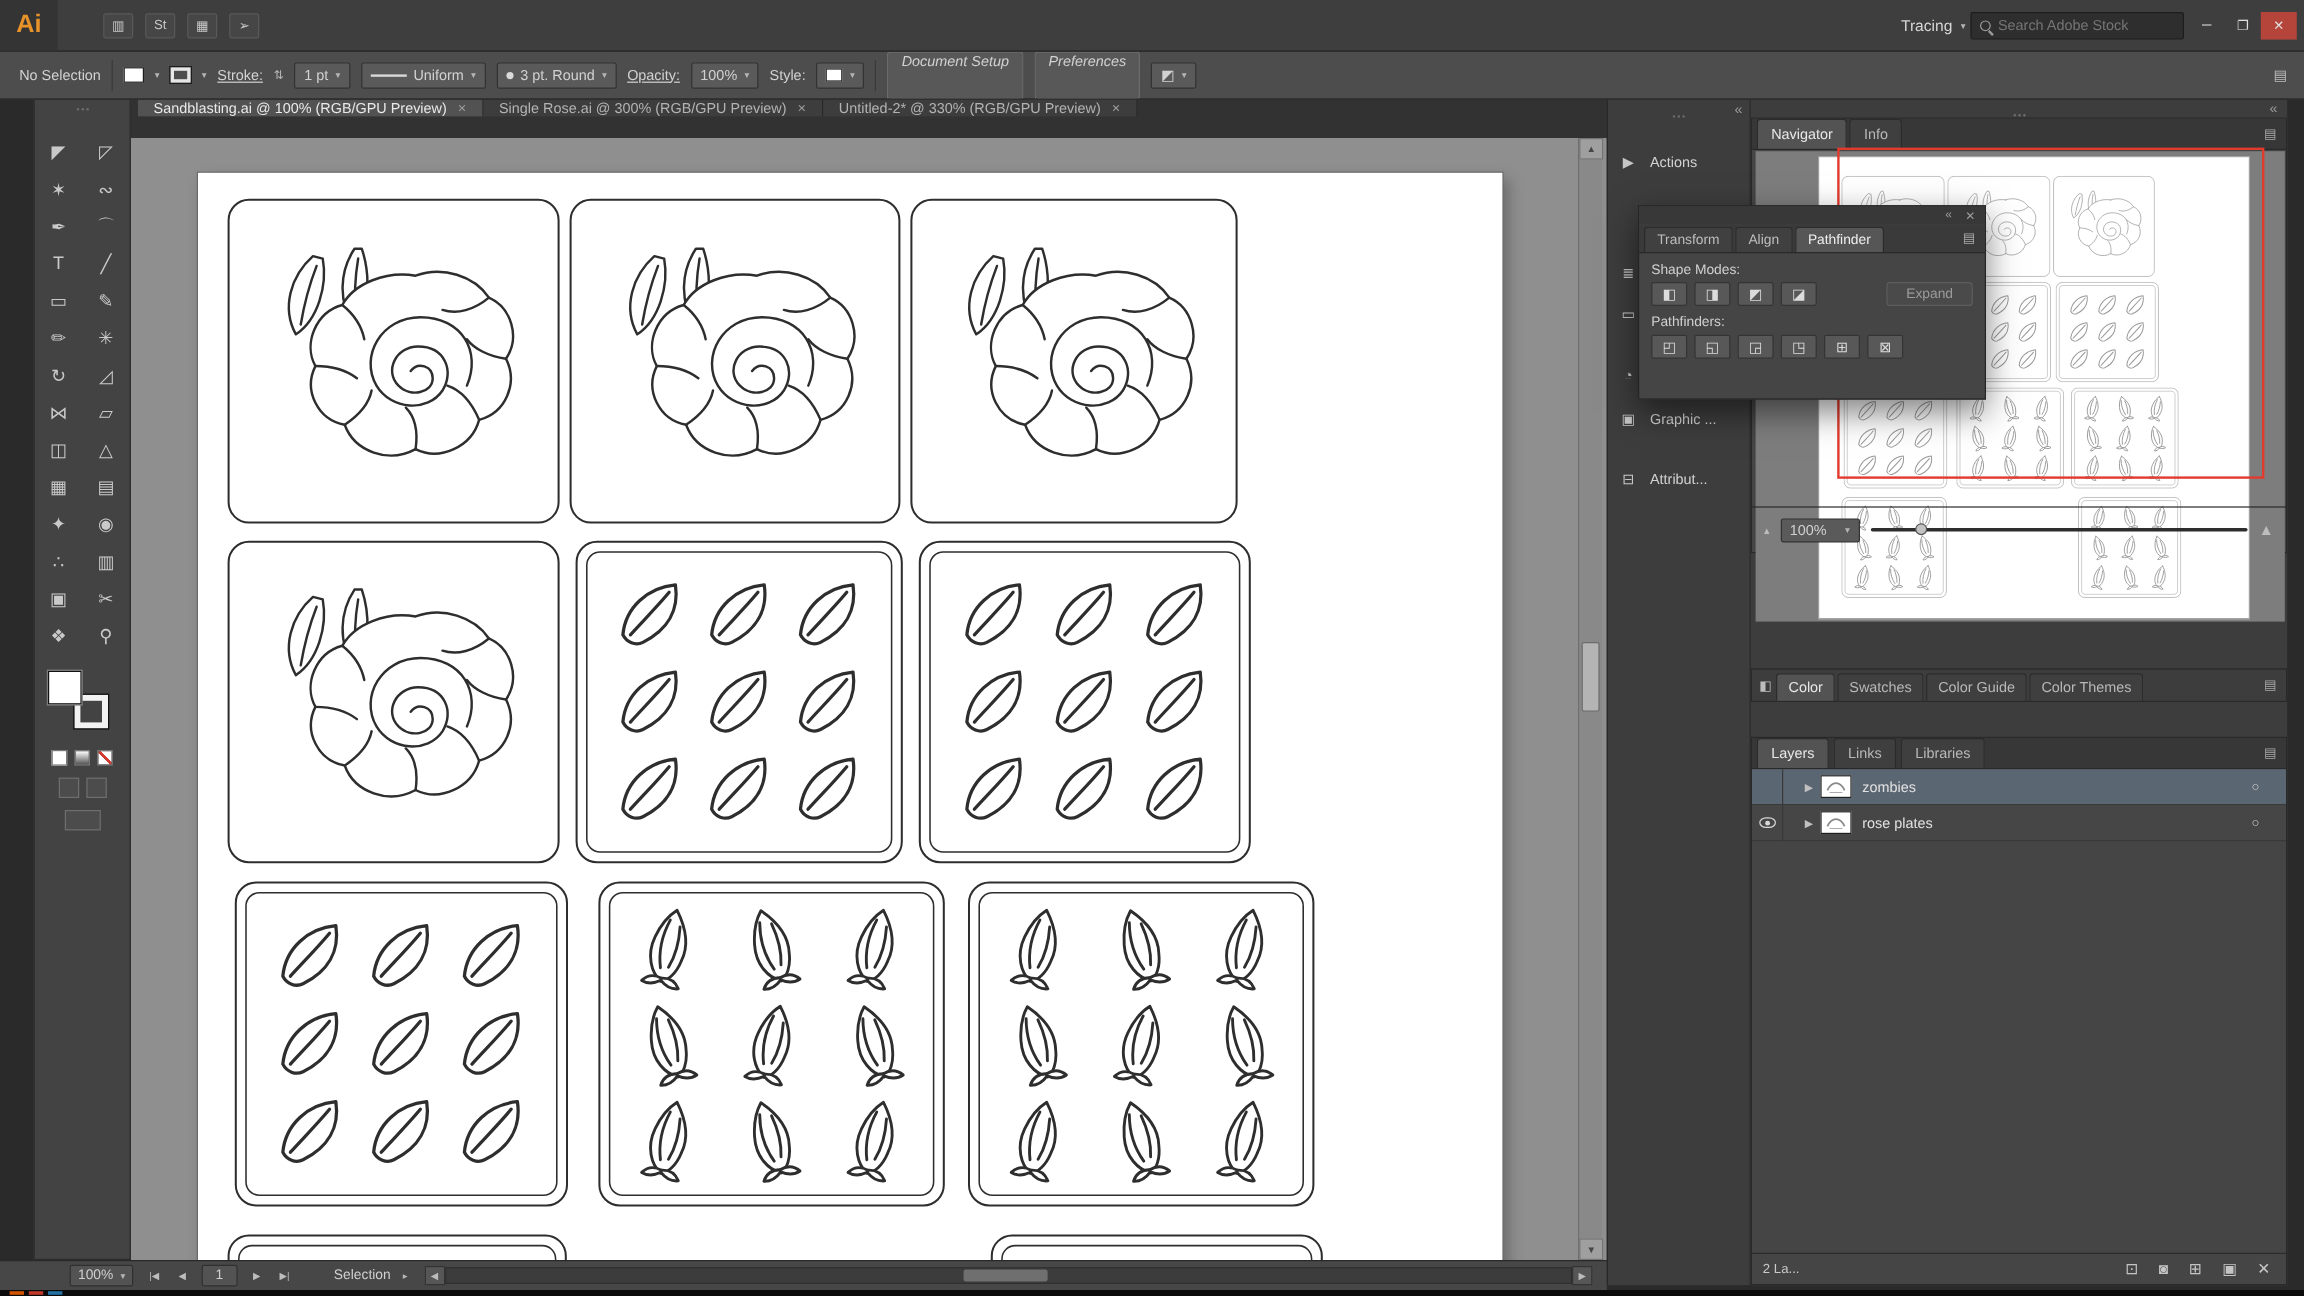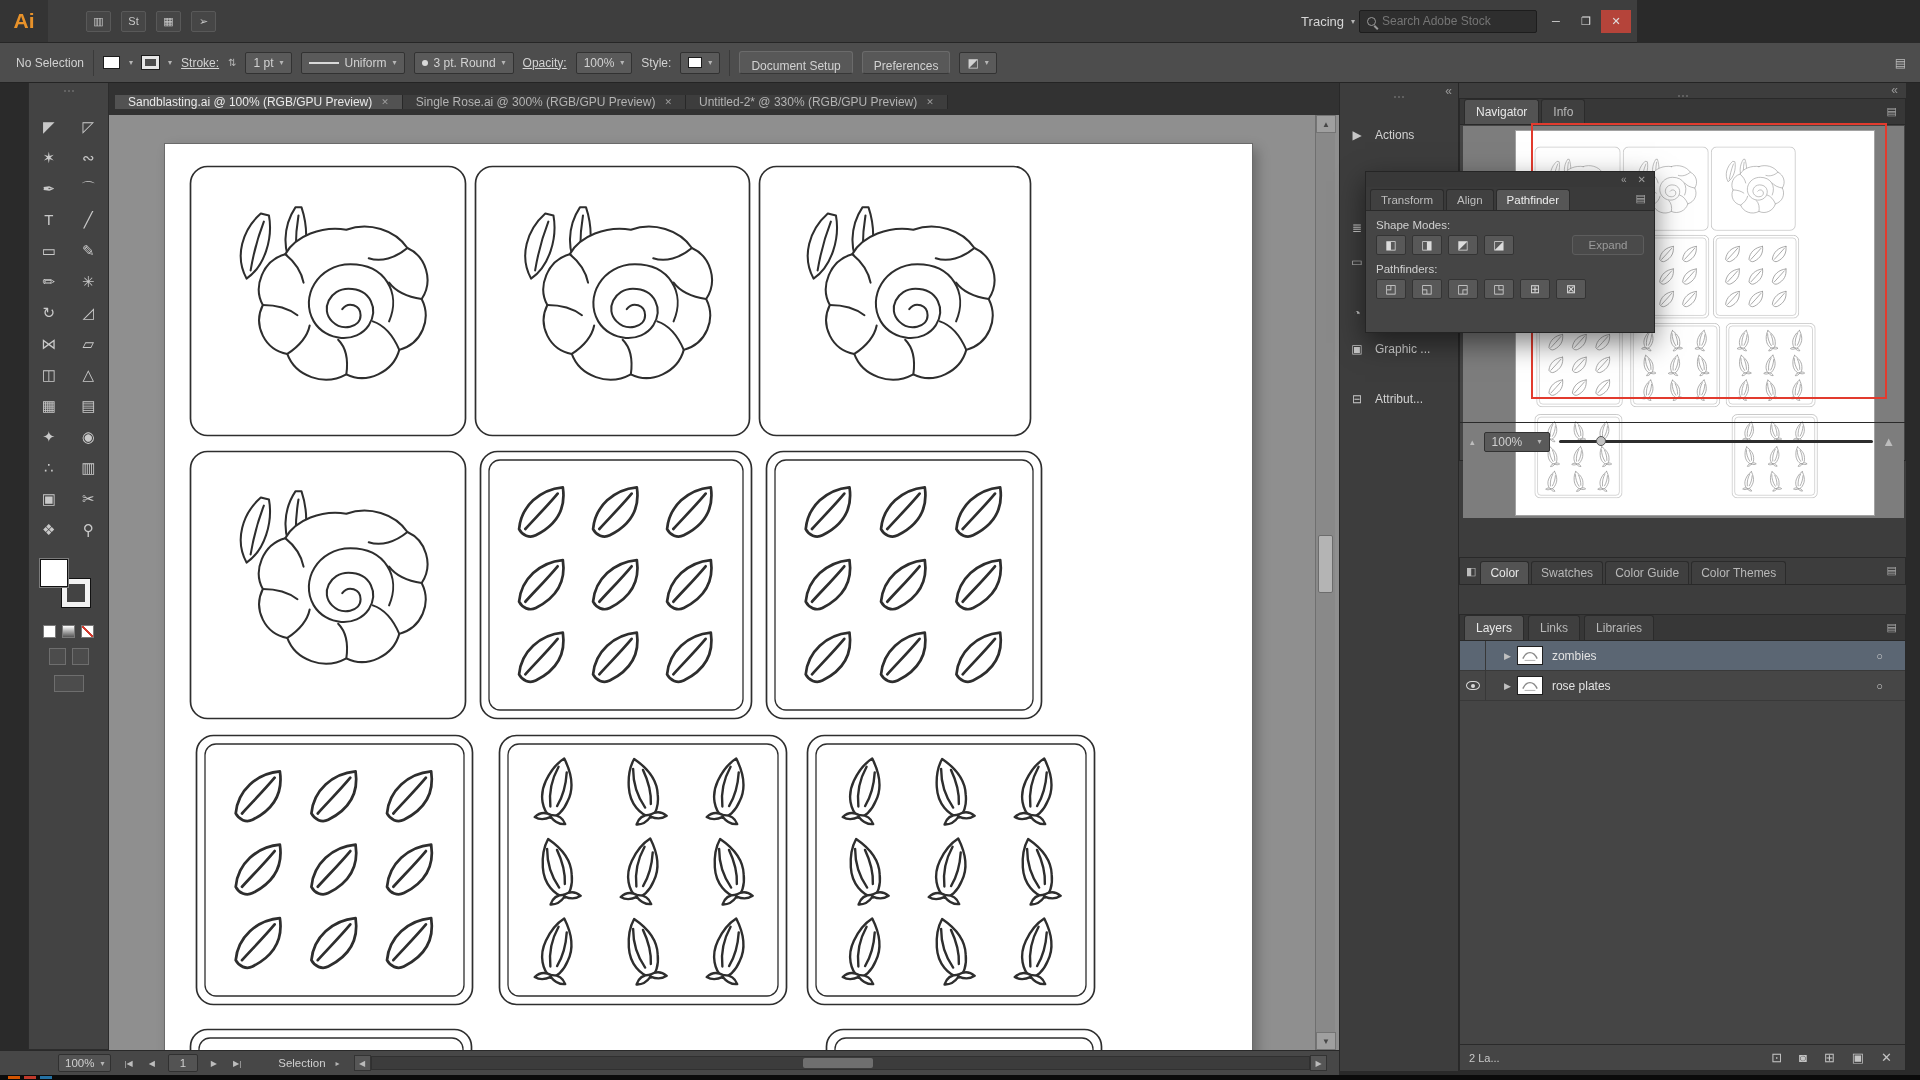--- a/index.html
+++ b/index.html
@@ -1,20 +1,20 @@
 <!DOCTYPE html>
 <html><head>
 <meta charset="utf-8">
 <style>
   * { margin:0; padding:0; box-sizing:border-box; }
   html,body { width:1920px; height:1080px; overflow:hidden; }
   body { position:relative; background:#2a2a2a; font-family:"Liberation Sans",sans-serif; font-size:12px; color:#d0d0d0; cursor:default; }
 
   
-  #menubar { position:absolute; left:0; top:0; width:1637px; height:43px; background:#3e3e3e; border-bottom:1px solid #262626; display:flex; align-items:center; font-size:13px; color:#d6d6d6; z-index:20; }
+  #menubar { position:absolute; left:0; top:0; width:1920px; height:43px; background:#3e3e3e; border-bottom:1px solid #262626; display:flex; align-items:center; font-size:13px; color:#d6d6d6; z-index:20; }
   .logo-tile { width:48px; height:42px; background:#343434; display:flex; align-items:center; justify-content:center; margin-right:10px; }
   .logo { color:#e8922a; font-weight:bold; font-size:21px; letter-spacing:0; }
   #menu-list { display:flex; }
   .menu-item { padding:0 11px; line-height:42px; }
   #app-icons { display:flex; gap:10px; margin-left:28px; }
   .app-icon { min-width:25px; height:21px; border:1px solid #595959; border-radius:2px; background:#464646; display:flex; align-items:center; justify-content:center; font-size:11px; color:#c8c8c8; padding:0 4px; }
   #menubar-right { margin-left:auto; display:flex; align-items:center; gap:4px; margin-right:6px; }
   .tracing { display:flex; align-items:center; gap:7px; }
   .dd { font-size:8px; color:#b5b5b5; }
   .searchbox { width:178px; height:23px; background:#2e2e2e; border:1px solid #1d1d1d; border-radius:2px; display:flex; align-items:center; gap:6px; padding:0 7px; }
@@ -27,26 +27,26 @@
 
   
   #controlbar { position:absolute; left:0; top:43px; width:1920px; height:40px; background:#4d4d4d; border-bottom:1px solid #242424; display:flex; align-items:center; gap:9px; padding-left:16px; color:#d2d2d2; z-index:19; }
   .link { text-decoration:underline; }
   .chip { width:17px; height:13px; background:#fff; border:1px solid #1c1c1c; }
   .chip-stroke { width:17px; height:13px; border:3px solid #e6e6e6; outline:1px solid #1c1c1c; background:#4d4d4d; }
   .field { height:22px; background:#5a5a5a; border:1px solid #323232; border-radius:2px; display:flex; align-items:center; gap:6px; padding:0 7px; white-space:nowrap; }
   .spin { font-size:10px; color:#b9b9b9; }
   .linepre { width:30px; height:2px; background:#d9d9d9; }
   .dotpre { width:6px; height:6px; border-radius:50%; background:#d9d9d9; }
-  .cb-btn { height:23px; background:#585858; border:1px solid #6b6b6b; border-bottom-color:#383838; border-radius:3px; display:flex; align-items:flex-end; padding:0 11px; white-space:nowrap; }
+  .cb-btn { height:40px; background:#585858; border:1px solid #6b6b6b; border-bottom-color:#383838; border-radius:3px; display:flex; align-items:flex-start; padding:0 11px; white-space:nowrap;font-style:italic; }
   .vsep { width:1px; height:26px; background:#3a3a3a; }
   #controlbar .right-end { margin-left:auto; margin-right:14px; color:#bdbdbd; }
 
   
-  #tabbar { position:absolute; left:109px; top:83px; width:1230px; height:38px; background:#323232; display:flex; align-items:center; padding-left:6px; border-bottom:1px solid #262626; }
+  #tabbar { position:absolute; left:109px; top:83px; width:1230px; height:38px; background:#323232; display:flex; align-items:flex-start; padding-left:6px; border-bottom:1px solid #262626; }
   .doc-tab { display:flex; align-items:center; gap:9px; padding:0 13px; background:#3d3d3d; border-right:1px solid #282828; color:#b3b3b3; font-size:12px; white-space:nowrap; }
   .doc-tab.active { background:#525252; color:#e9e9e9; }
   .tab-close { font-size:9px; color:#9d9d9d; }
 
   
   #toolbar { position:absolute; left:28px; top:83px; width:81px; height:967px; background:#434343; border:1px solid #2c2c2c; border-top:none; z-index:5; }
   .grip { height:16px; display:flex; align-items:center; justify-content:center; gap:2px; }
   .grip i { width:2px; height:2px; background:#6d6d6d; border-radius:50%; }
   #tool-grid { display:grid; grid-template-columns:1fr 1fr; padding-top:12px; }
   .tool { height:31px; display:flex; align-items:center; justify-content:center; color:#c9c9c9; font-size:15px; }

